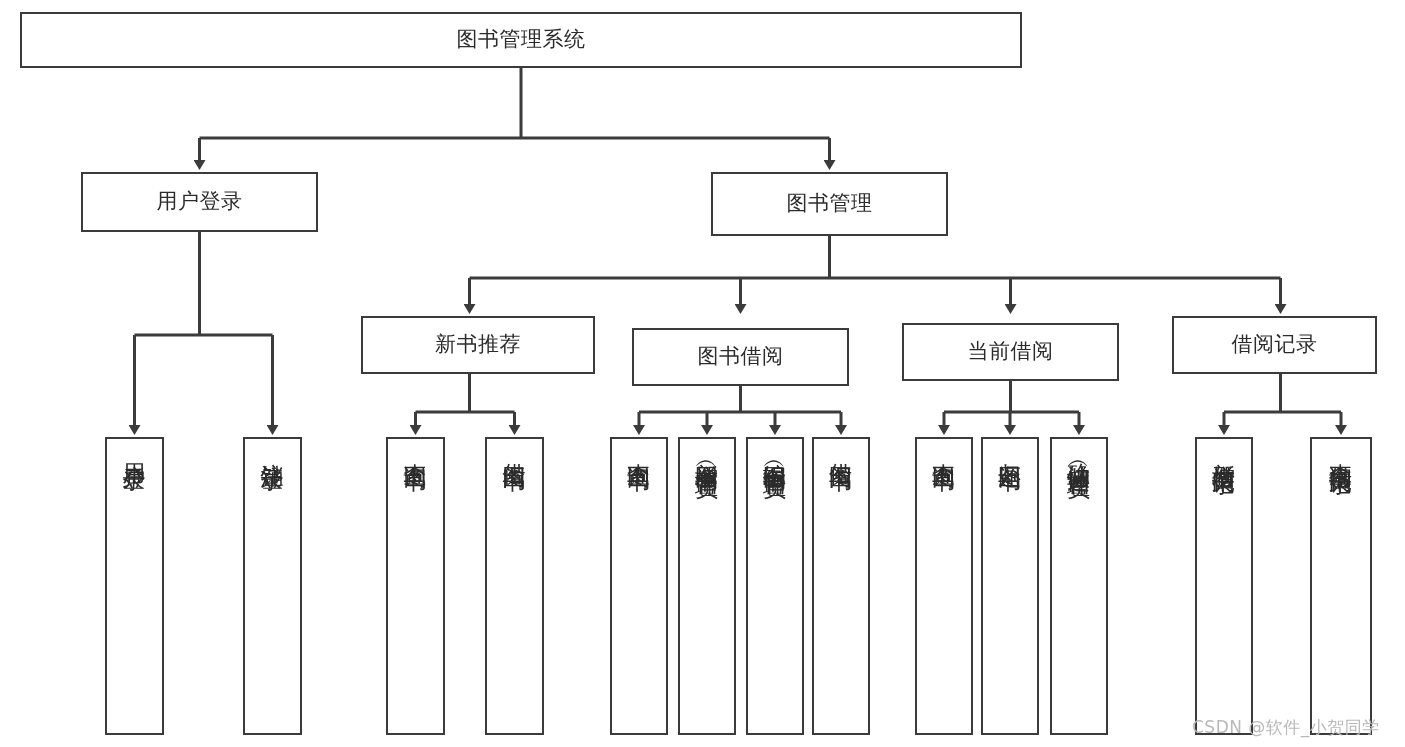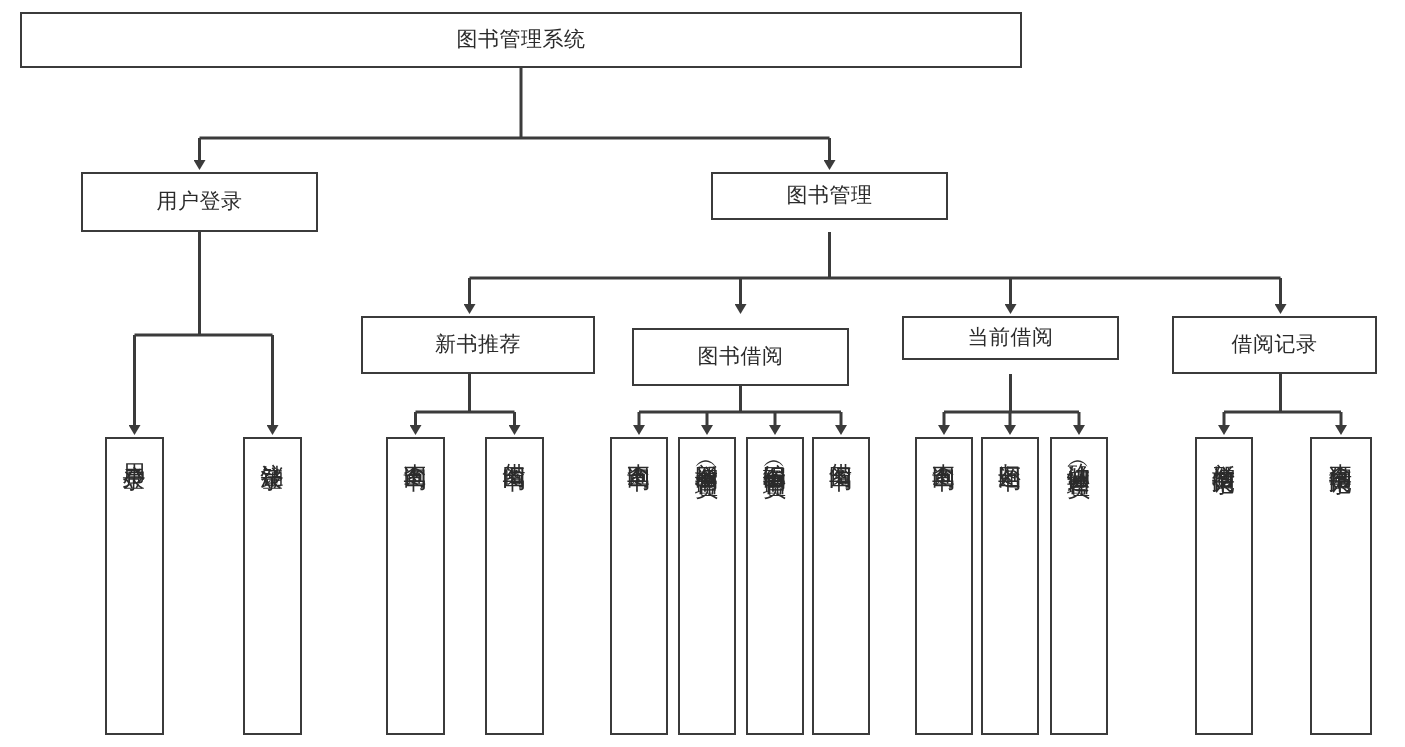--- a/index.html
+++ b/index.html
@@ -113,30 +113,30 @@
       </g>
   </svg>
 
   <div id="node-layer">
       <div class="node horizontal" style="left: 20px; top: 12px; width: 1002px; height: 56px;">
         <span class="label">图书管理系统</span>
       </div>
       <div class="node horizontal" style="left: 81px; top: 172px; width: 237px; height: 60px;">
         <span class="label">用户登录</span>
       </div>
-      <div class="node horizontal" style="left: 711px; top: 172px; width: 237px; height: 48px;">
+      <div class="node horizontal" style="left: 711px; top: 172px; width: 237px; height: 64px;">
         <span class="label">图书管理</span>
       </div>
       <div class="node horizontal" style="left: 361px; top: 316px; width: 234px; height: 58px;">
         <span class="label">新书推荐</span>
       </div>
       <div class="node horizontal" style="left: 632px; top: 328px; width: 217px; height: 58px; justify-content: center;">
         <span class="label">图书借阅</span>
       </div>
-      <div class="node horizontal" style="left: 902px; top: 316px; width: 217px; height: 44px;">
+      <div class="node horizontal" style="left: 902px; top: 323px; width: 217px; height: 58px;">
         <span class="label">当前借阅</span>
       </div>
       <div class="node horizontal" style="left: 1172px; top: 316px; width: 205px; height: 58px;">
         <span class="label">借阅记录</span>
       </div>
       <div class="node vertical" style="left: 105px; top: 437px; width: 59px; height: 298px;">
         <span class="label">用户登录</span>
       </div>
       <div class="node vertical" style="left: 243px; top: 437px; width: 59px; height: 298px;">
         <span class="label">注销登录</span>
@@ -169,14 +169,15 @@
         <span class="label">确认归还（管理员）</span>
       </div>
       <div class="node vertical" style="left: 1195px; top: 437px; width: 58px; height: 298px;">
         <span class="label">新增借阅记录</span>
       </div>
       <div class="node vertical" style="left: 1310px; top: 437px; width: 62px; height: 298px;">
         <span class="label">查询借阅记录</span>
       </div>
     </div>
 
+  <div class="watermark" style="left: 1192px; top: 716px;">CSDN @软件_小贺同学</div>
 
 </div>
 
 </body></html>

